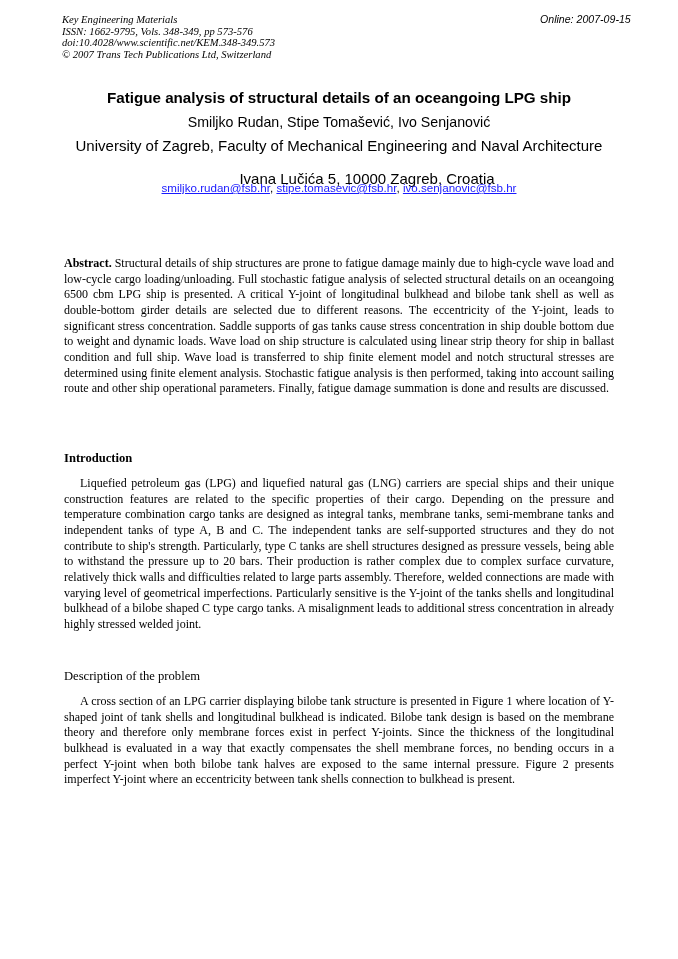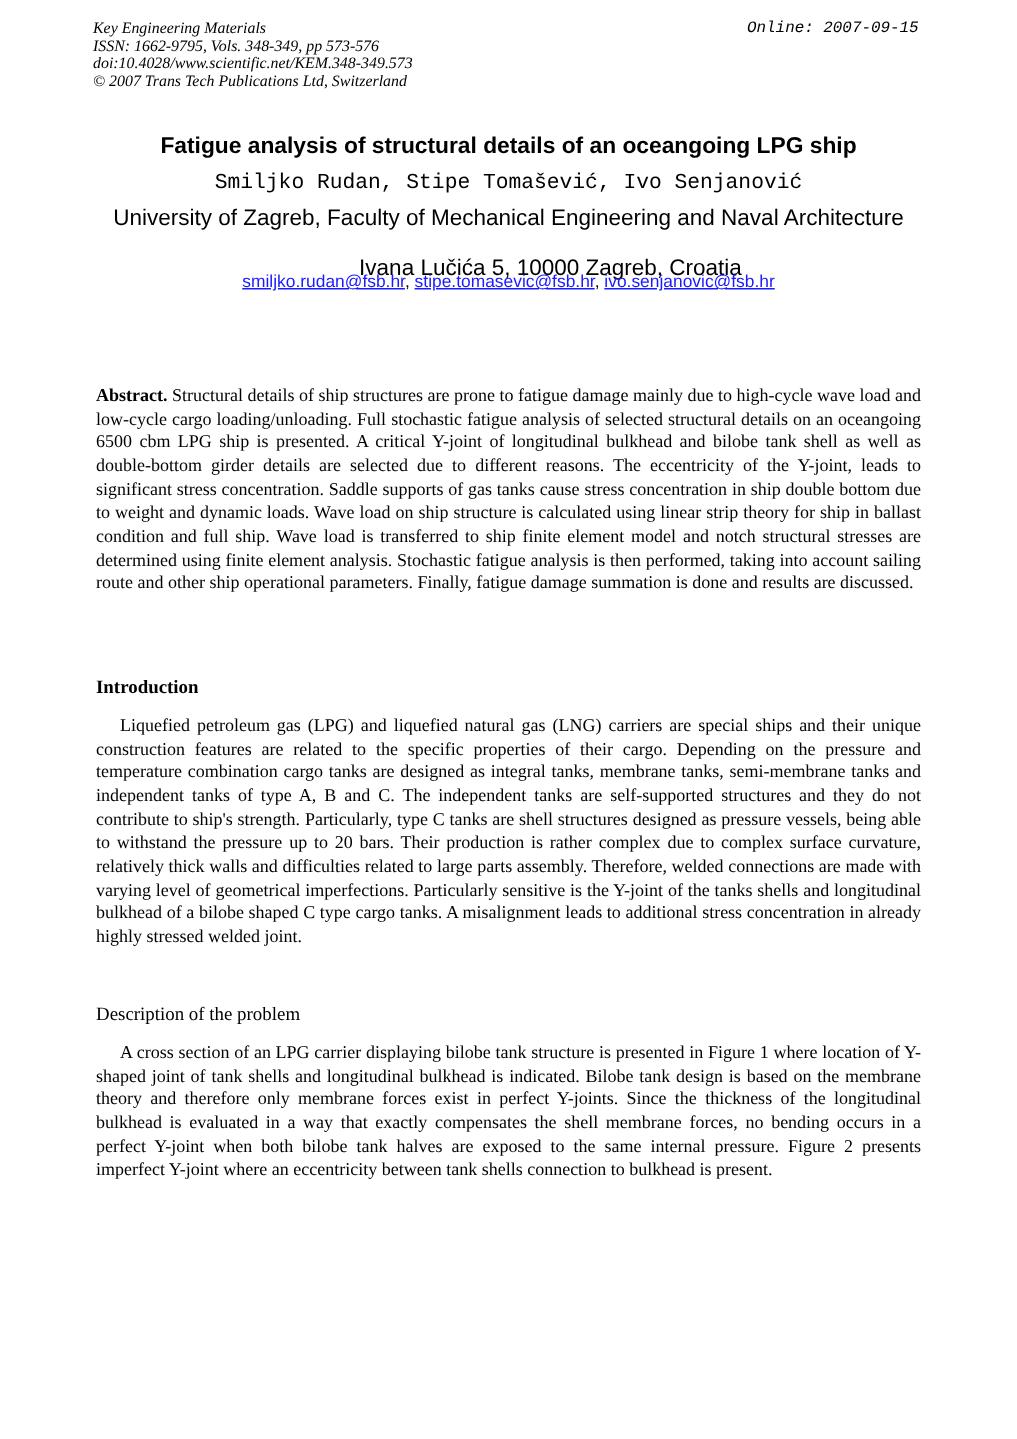--- a/index.html
+++ b/index.html
@@ -1,24 +1,24 @@
 <!DOCTYPE html>
 <html><head>
   <meta charset="utf-8">
   <style>
     html, body { margin: 0; padding: 0; background: #ffffff; }
     body { width: 678px; height: 959px; position: relative; overflow: hidden; color: #000; }
     .page { position: absolute; left: 0; top: 0; width: 574px; height: 959px; background: #fff; }
 
     .hdr-left { position: absolute; left: 62px; top: 14px; font-family: "Liberation Serif", serif; font-style: italic; font-size: 10.6px; line-height: 11.6px; }
     .hdr-left div { white-space: nowrap; }
-    .hdr-right { position: absolute; left: 498px; top: 14px; font-family: Liberation Mono, monospace; font-style: italic; font-size: 10.6px; line-height: 11.6px; white-space: nowrap; }
+    .hdr-right { position: absolute; left: 540px; top: 14px; font-family: Liberation Sans, sans-serif; font-style: italic; font-size: 10.6px; line-height: 11.6px; white-space: nowrap; }
 
     .title { position: absolute; left: 0; width: 678px; top: 89px; text-align: center; font-family: "Liberation Sans", sans-serif; font-weight: bold; font-size: 15.2px; line-height: 18px; white-space: nowrap; }
-    .authors { position: absolute; left: 0; width: 678px; top: 114px; text-align: center; font-family: Liberation Mono, monospace; font-size: 14.2px; line-height: 17px; white-space: nowrap; }
+    .authors { position: absolute; left: 0; width: 678px; top: 114px; text-align: center; font-family: Liberation Sans, sans-serif; font-size: 14.2px; line-height: 17px; white-space: nowrap; }
     .affil { position: absolute; left: 0; width: 678px; text-align: center; font-family: "Liberation Sans", sans-serif; font-size: 15px; line-height: 14px; white-space: nowrap; }
     .affil1 { top: 139px; }
     .affil2 { top: 172px; padding-left: 28px; }
     .emails { position: absolute; left: 0; width: 678px; top: 181px; text-align: center; font-family: "Liberation Sans", sans-serif; font-size: 11.6px; line-height: 14px; white-space: nowrap; }
     .emails a { color: #1a1aff; text-decoration: underline; margin-top: 25px; }
 
     .keywords { position: absolute; left: 64px; top: 215px; font-family: "Liberation Sans", sans-serif; font-size: 11.6px; line-height: 14px; white-space: nowrap; }
     .keywords b { font-weight: bold; }
 
     .para { position: absolute; left: 64px; width: 550px; font-family: "Liberation Serif", serif; font-size: 12px; line-height: 15.65px; text-align: justify; }

